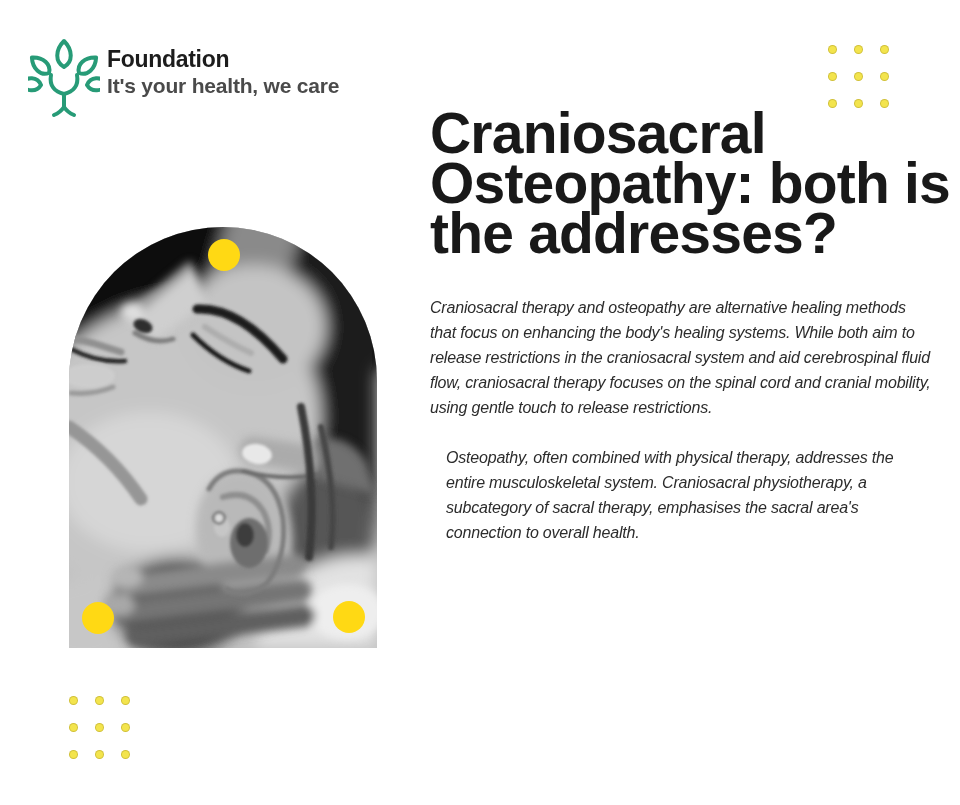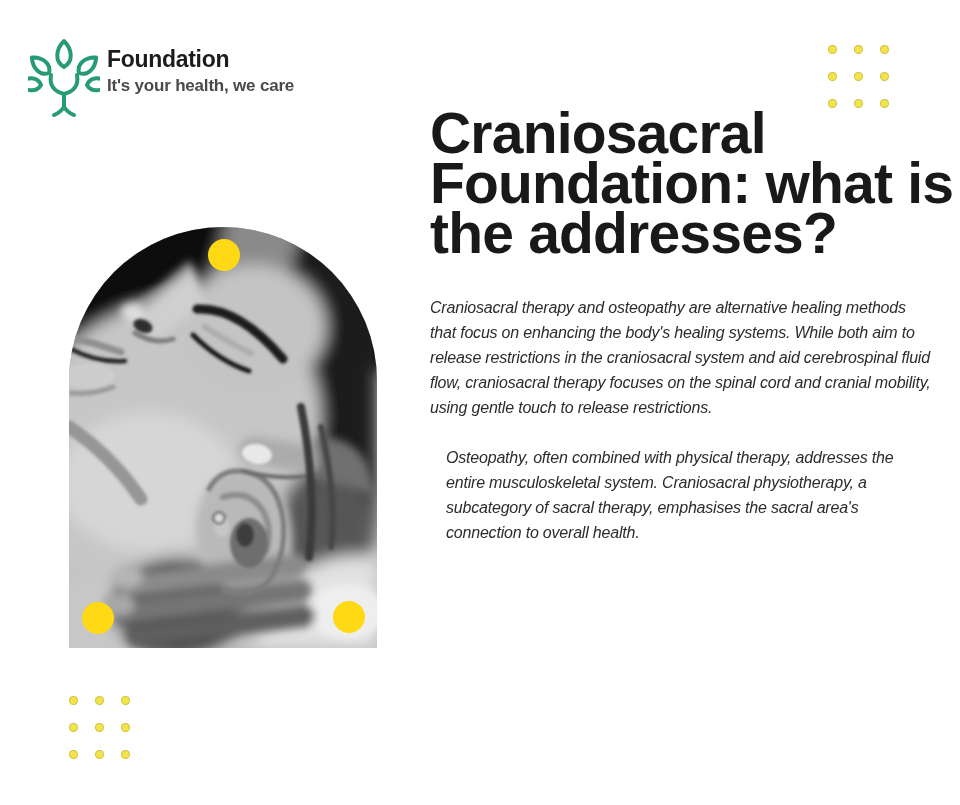--- a/index.html
+++ b/index.html
@@ -6,21 +6,21 @@
   .page{
     position:relative;width:960px;height:805px;background:#ffffff;overflow:hidden;
     font-family:"Liberation Sans","DejaVu Sans",sans-serif;
     --accent-yellow:#FFD914;--dot-yellow:#F3E44D;--logo-green:#279B77;
   }
   
   .logo{position:absolute;left:28px;top:36px;display:flex;align-items:flex-start;}
   .logo-icon{width:72px;height:84px;flex:0 0 auto;}
   .logo-text{margin-left:7px;padding-top:10px;}
   .logo-name{font-size:23px;line-height:26px;font-weight:bold;color:#1c1c1c;letter-spacing:-0.3px;}
-  .logo-tagline{font-size:17px;line-height:20px;font-weight:bold;color:#4a4a4a;margin-top:4px;letter-spacing:-0.2px;}
+  .logo-tagline{font-size:21px;line-height:20px;font-weight:bold;color:#4a4a4a;margin-top:4px;letter-spacing:-0.2px;}
   
   .dot-grid{position:absolute;display:grid;grid-template-columns:repeat(3,9px);grid-template-rows:repeat(3,9px);column-gap:17px;row-gap:18px;}
   .dot-grid.top-right{left:828px;top:45px;}
   .dot-grid.bottom-left{left:69px;top:696px;}
   .dot{width:9px;height:9px;border-radius:50%;background:var(--dot-yellow);border:1px solid rgba(186,170,40,.6);box-sizing:border-box;}
   
   .photo{position:absolute;left:69px;top:227px;width:308px;height:421px;border-radius:154px 154px 0 0;overflow:hidden;background:#bfbfbf;}
   .photo svg{display:block;width:308px;height:421px;}
   .photo circle.accent{fill:var(--accent-yellow);}
   
@@ -156,21 +156,21 @@
       </g>
       <circle class="accent" cx="155" cy="28" r="16"></circle>
       <circle class="accent" cx="29" cy="391" r="16"></circle>
       <circle class="accent" cx="280" cy="390" r="16"></circle>
     </svg>
   </div>
 
   <div class="content">
     <h1 class="title" style="margin:0;font-size:inherit;">
       <div class="title">Craniosacral</div>
-      <div class="title">Foundation: what is</div>
+      <div class="title">Osteopathy: both is</div>
       <div class="title">the addresses?</div>
     </h1>
     <div class="body-copy">
       <p>Craniosacral therapy and osteopathy are alternative healing methods that focus on enhancing the body's healing systems. While both aim to release restrictions in the craniosacral system and aid cerebrospinal fluid flow, craniosacral therapy focuses on the spinal cord and cranial mobility, using gentle touch to release restrictions.</p>
       <p>Osteopathy, often combined with physical therapy, addresses the entire musculoskeletal system. Craniosacral physiotherapy, a subcategory of sacral therapy, emphasises the sacral area's connection to overall health.</p>
     </div>
   </div>
 
 </div>
 

